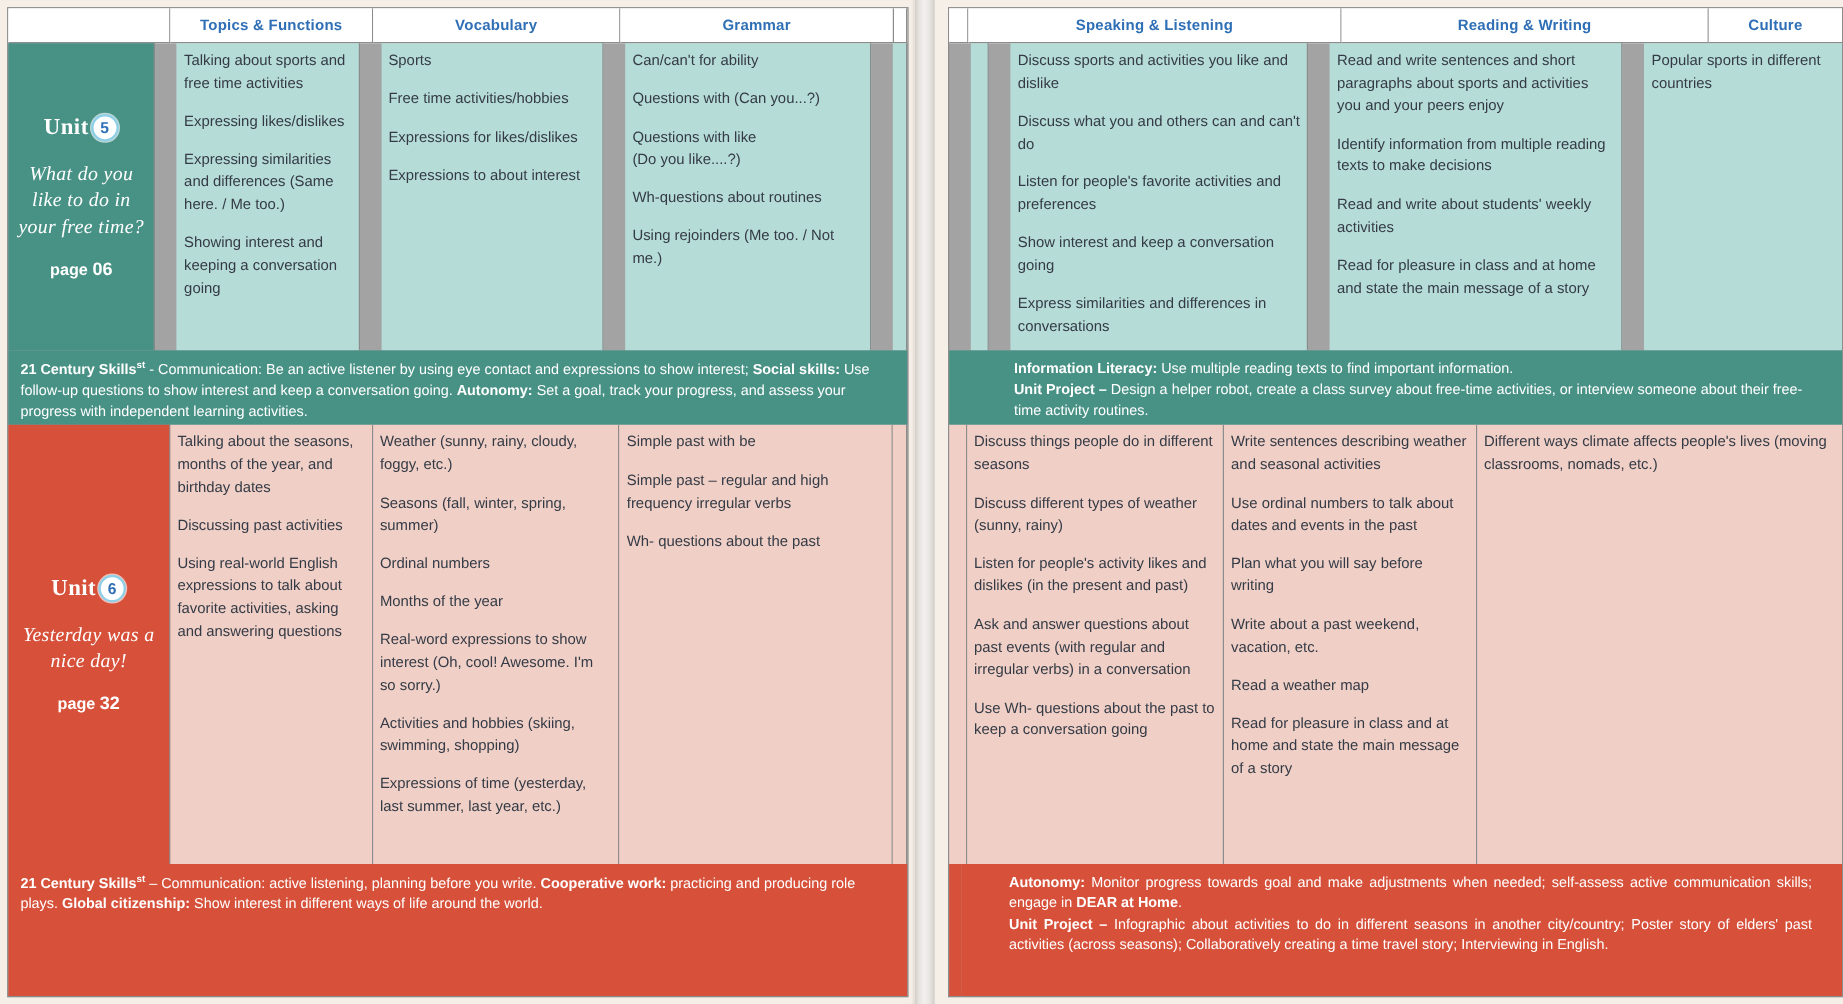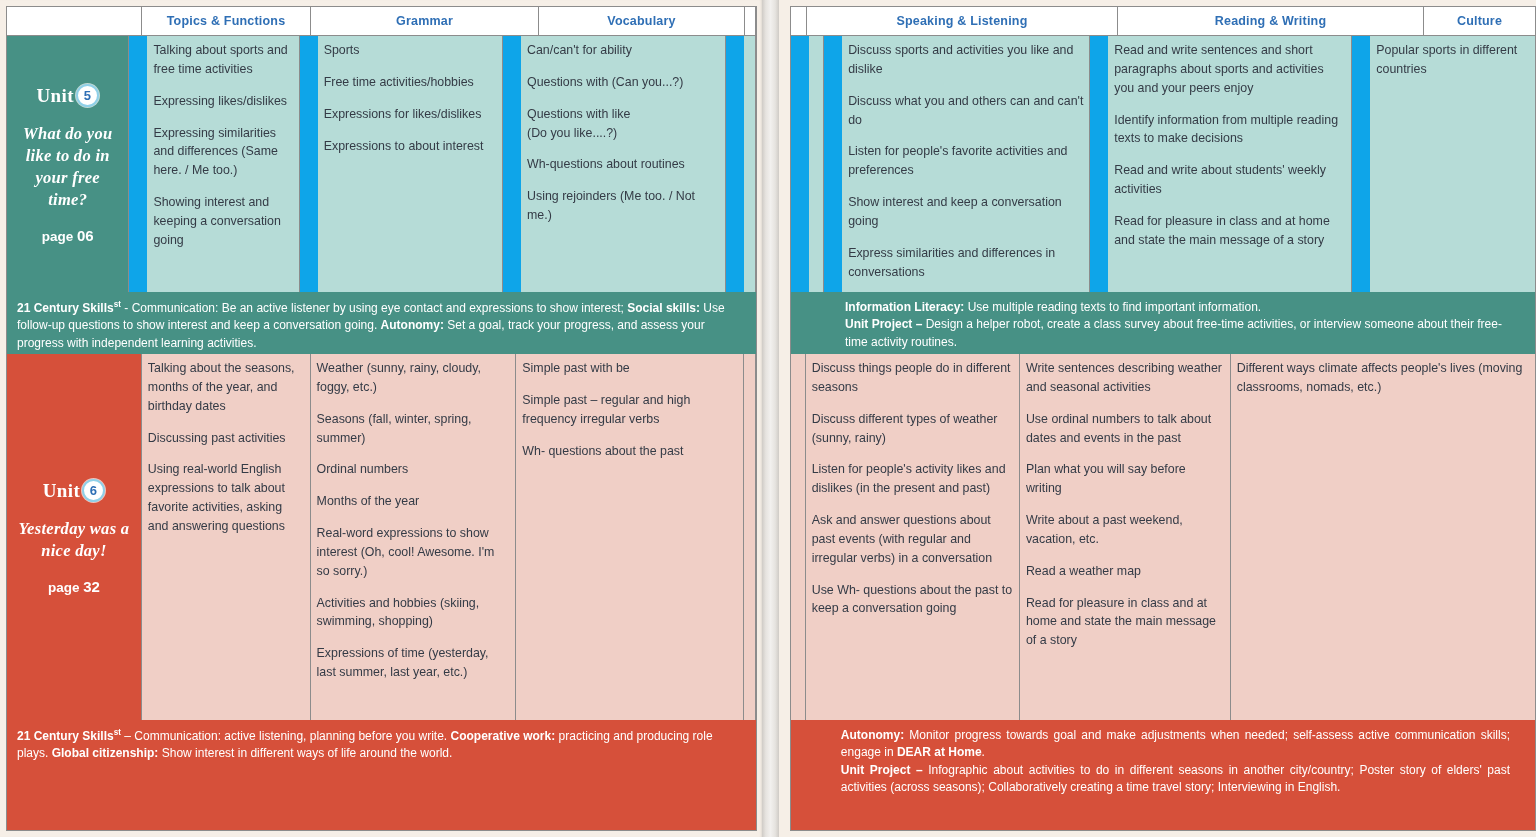--- a/index.html
+++ b/index.html
@@ -38,21 +38,21 @@
     background: linear-gradient(to right,
         #cfcbc6 0%, #e6e3df 22%, #f2f0ee 50%, #e6e3df 78%, #cfcbc6 100%);
   }
 
   
   .sheet {
     position: relative;
     width: 100%;
     height: 100%;
     border: 1px solid #8c8c8c;
-    background: #0ea5e9;
+    background: #a3a3a3;
     display: flex;
     flex-direction: column;
   }
 
   .row { display: flex; width: 100%; }
 
   
   .head-row { height: 29px; flex: 0 0 29px; background: #ffffff; }
   .head-cell {
     border-right: 1px solid #8c8c8c;
@@ -125,21 +125,21 @@
     font-weight: bold;
     display: flex;
     align-items: center;
     justify-content: center;
     line-height: 1;
   }
   .unit-title {
     margin-top: 16px;
     font-size: 16.5px;
     font-style: italic;
-    font-weight: bold;
+    font-weight: normal;
     font-family: "Liberation Serif", serif;
     line-height: 1.32;
     letter-spacing: .3px;
     text-align: center;
   }
   .unit-page {
     margin-top: 16px;
     font-size: 13.5px;
     font-weight: bold;
   }
@@ -167,22 +167,22 @@
 <body>
 
 <div class="spread">
 
   <div class="page page-left">
     <div class="sheet">
 
       <div class="row head-row">
         <div class="head-cell blank" style="width:135px"></div>
         <div class="head-cell" style="width:169px">Topics &amp; Functions</div>
+        <div class="head-cell" style="width:206px">Vocabulary</div>
         <div class="head-cell" style="width:228px">Grammar</div>
-        <div class="head-cell" style="width:206px">Vocabulary</div>
         <div class="head-cell blank" style="flex:1 1 auto"></div>
       </div>
 
       <div class="unit-row u5">
         <div class="unit-label teal" style="width:135px">
           <div class="unit-head">
             <span>Unit</span>
             <span class="badge">5</span>
           </div>
           <div class="unit-title">What do you like to do in your free time?</div>

